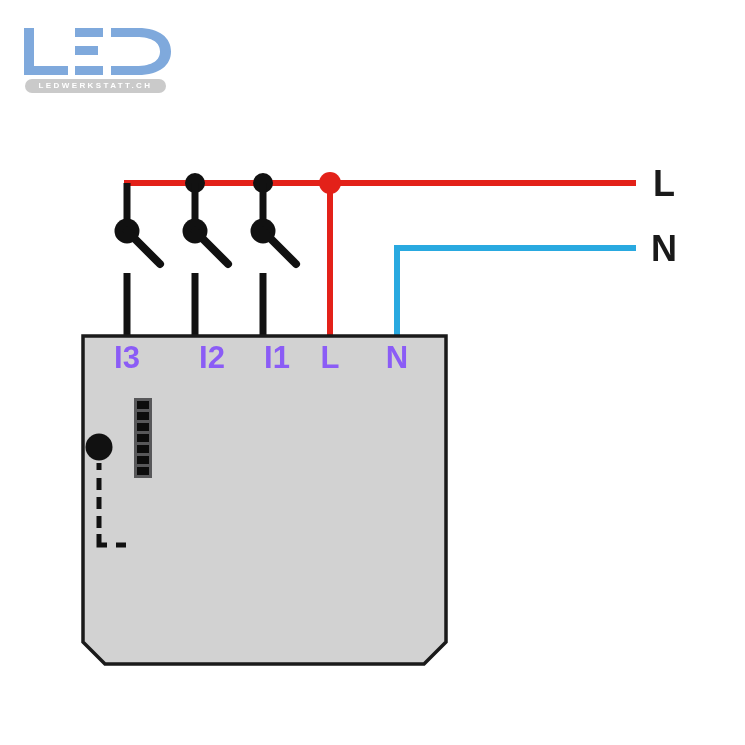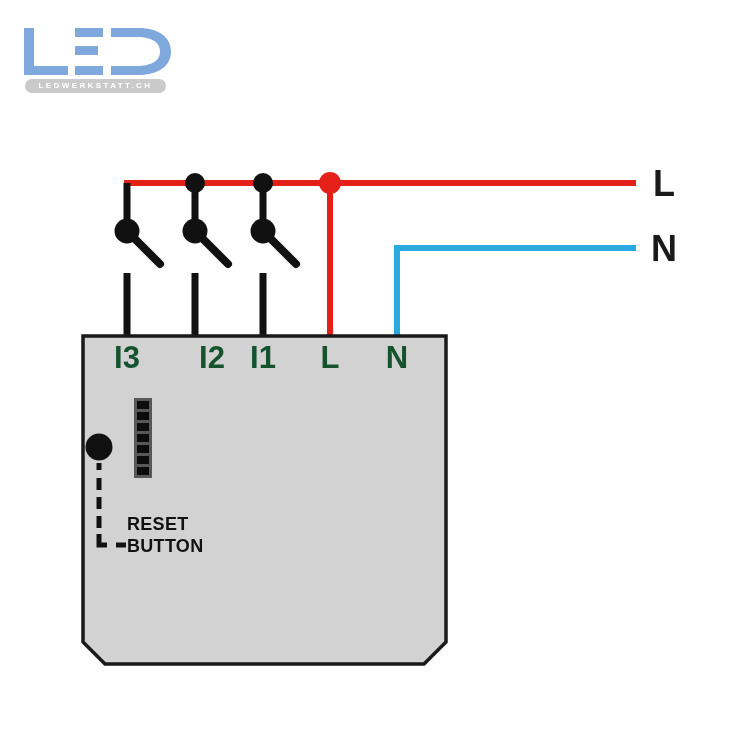--- a/index.html
+++ b/index.html
@@ -15,21 +15,21 @@
   .logo-tagline {
     position:absolute; left:25px; top:79px; width:141px; height:14px;
     background:#cacaca; color:#ffffff; font-size:8px; font-weight:bold;
     letter-spacing:2.4px; line-height:14px; text-align:center;
     white-space:nowrap; overflow:hidden;border-radius:7px;
   }
 
   
   .terminal-label {
     position:absolute; top:342px; transform:translateX(-50%);
-    font-size:31px; font-weight:bold; color:#14532d; line-height:1;
+    font-size:31px; font-weight:bold; color:#8b5cf6; line-height:1;
   }
   .supply-label {
     position:absolute; font-size:36px; font-weight:bold; color:#1a1a1a; line-height:1;
   }
   .reset-label {
     position:absolute; left:127px; top:513px;
     font-size:18px; font-weight:bold; color:#111; line-height:22px;
     letter-spacing:0.3px;
   }
 </style>
@@ -107,25 +107,21 @@
       <line x1="99" y1="478" x2="99" y2="490"></line>
       <line x1="99" y1="497" x2="99" y2="509"></line>
       <line x1="99" y1="516" x2="99" y2="528"></line>
       <polyline points="99,534 99,545 107,545"></polyline>
       <line x1="116" y1="545" x2="126" y2="545"></line>
     </g>
   </svg>
 
   <div class="terminal-label" style="left:127px">I3</div>
   <div class="terminal-label" style="left:212px">I2</div>
-  <div class="terminal-label" style="left:263px">I1</div>
+  <div class="terminal-label" style="left:277px">I1</div>
   <div class="terminal-label" style="left:330px">L</div>
   <div class="terminal-label" style="left:397px">N</div>
 
   <div class="supply-label" style="left:653px; top:166px">L</div>
   <div class="supply-label" style="left:651px; top:231px">N</div>
 
-  <div class="reset-label">
-    <div>RESET</div>
-    <div>BUTTON</div>
-  </div>
 
 </div>
 
 </body></html>

